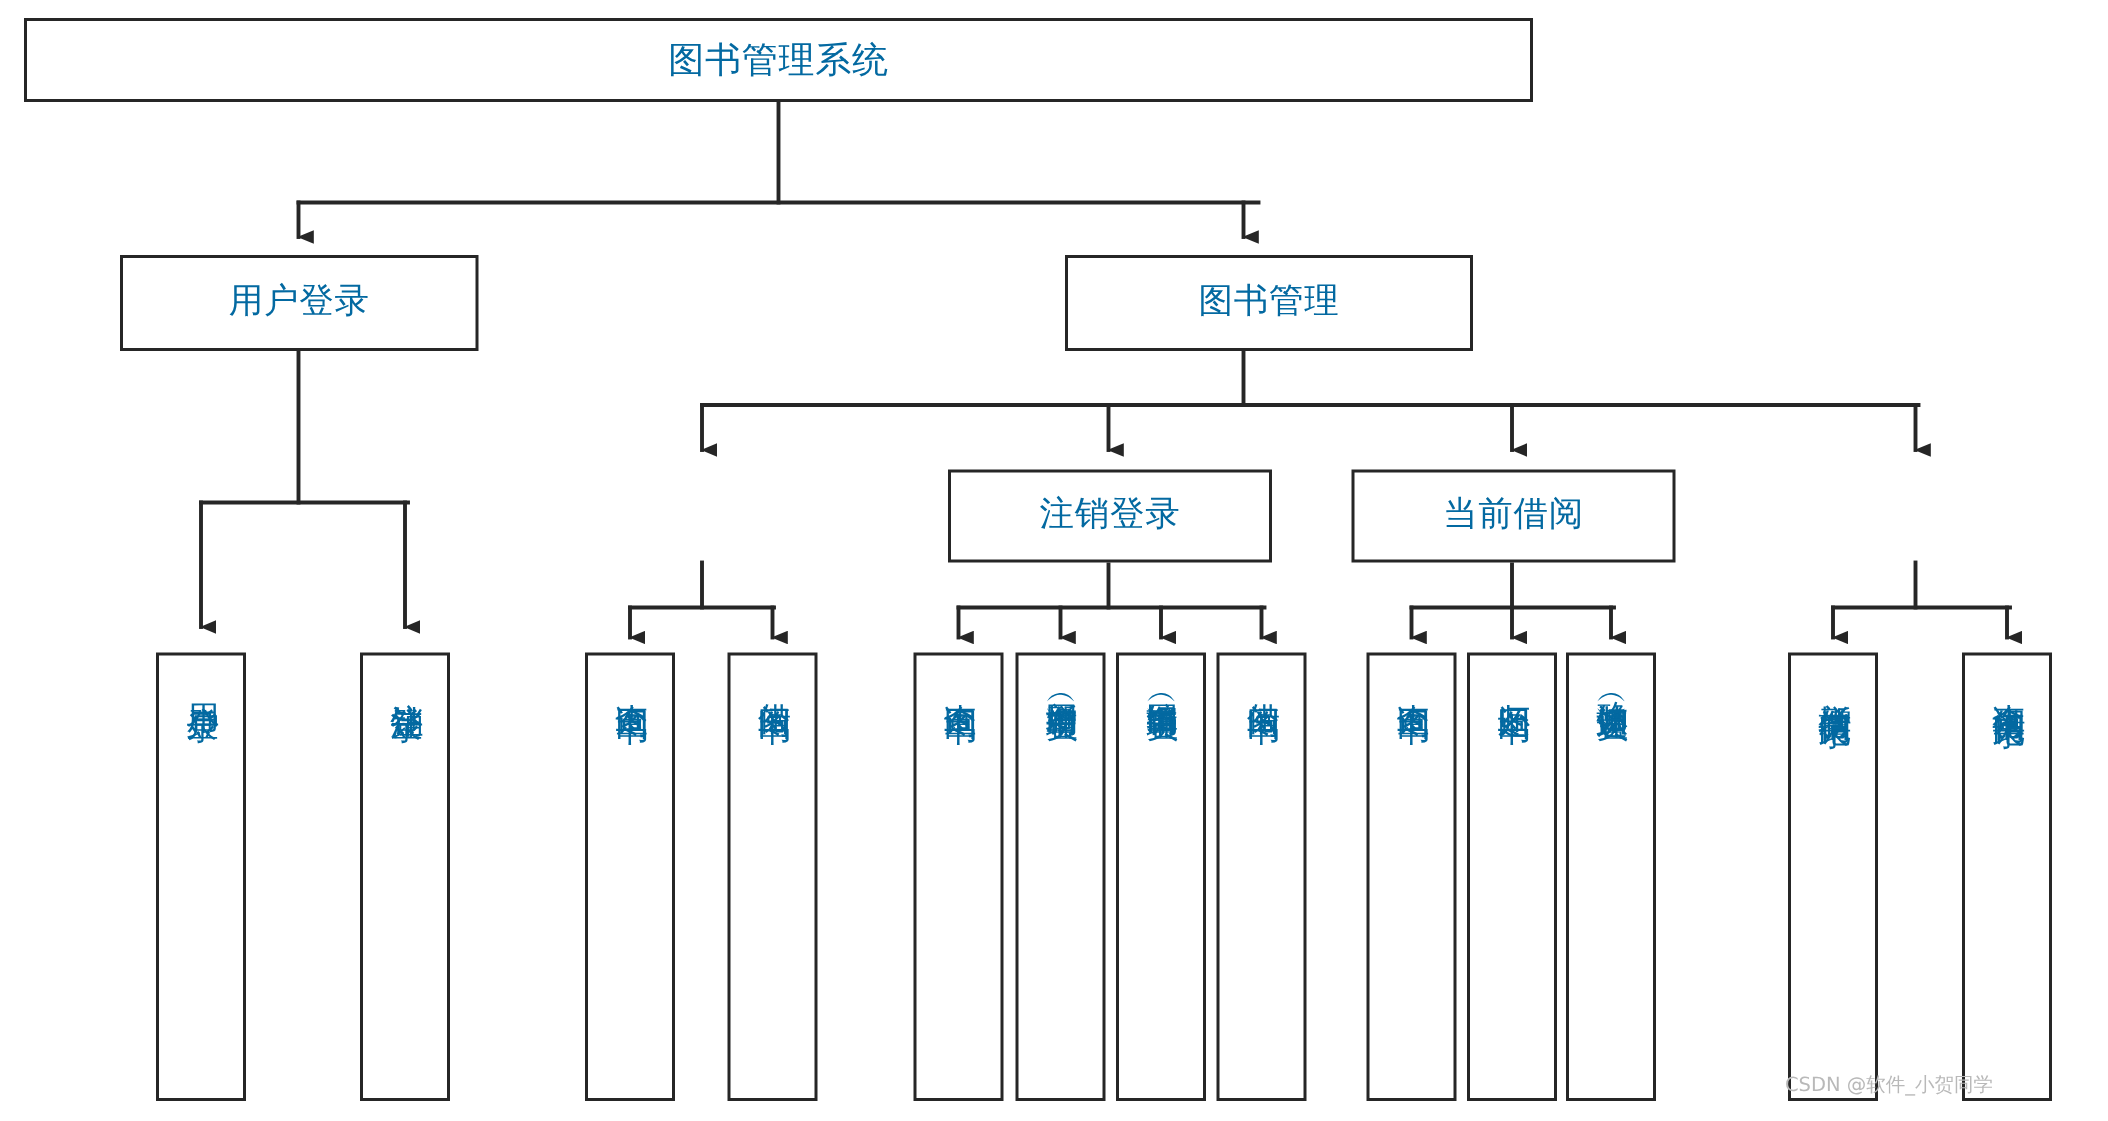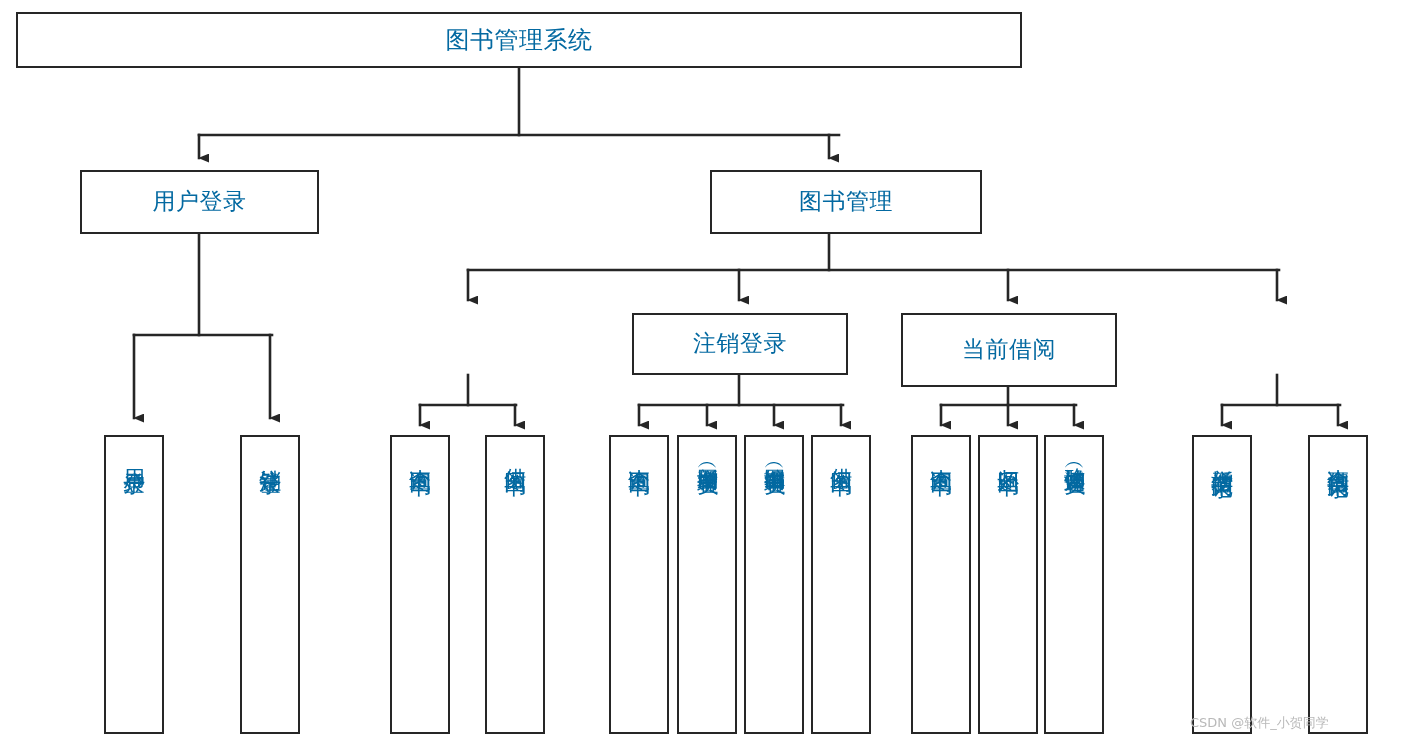--- a/index.html
+++ b/index.html
@@ -146,21 +146,21 @@
 
   <div class="node horiz" style="left:710px; top:170px; width:272px; height:64px;">
     <span class="node-label">图书管理</span>
   </div>
 
 
   <div class="node horiz" style="left:632px; top:313px; width:216px; height:62px;">
     <span class="node-label">注销登录</span>
   </div>
 
-  <div class="node horiz" style="left:901px; top:313px; width:216px; height:74px;">
+  <div class="node horiz" style="left:901px; top:313px; width:216px; height:62px;">
     <span class="node-label">当前借阅</span>
   </div>
 
 
   <div class="node vert" style="left:104px; top:435px; width:60px; height:299px;">
     <span class="node-label">用户登录</span>
   </div>
 
   <div class="node vert" style="left:240px; top:435px; width:60px; height:299px;">
     <span class="node-label">注销登录</span>

